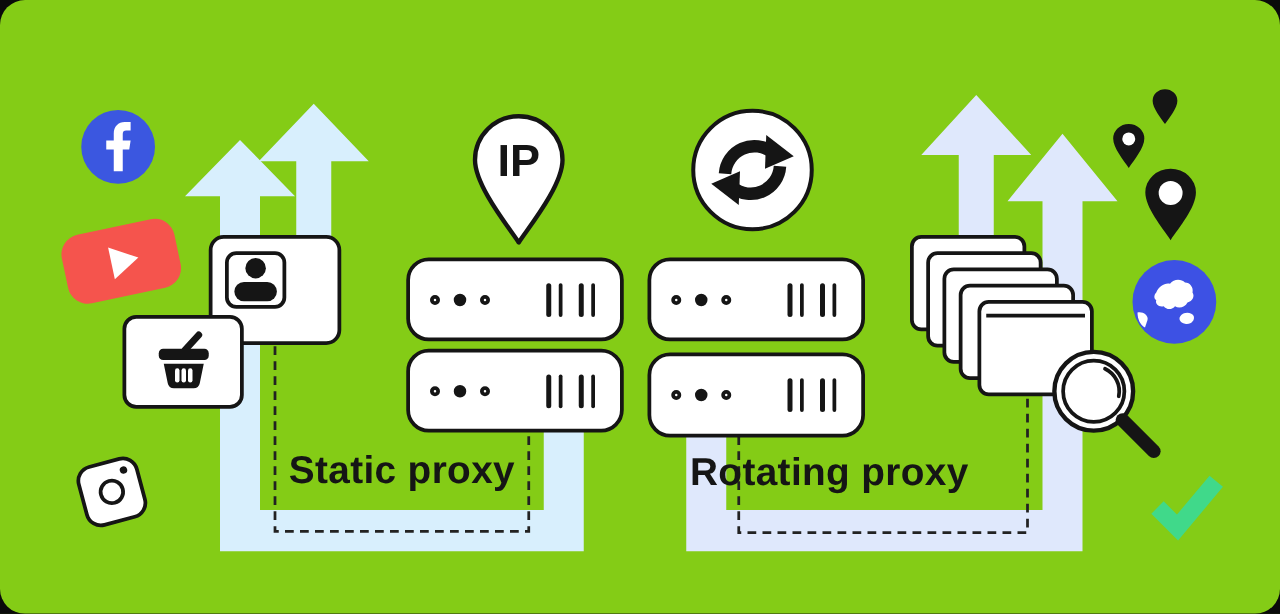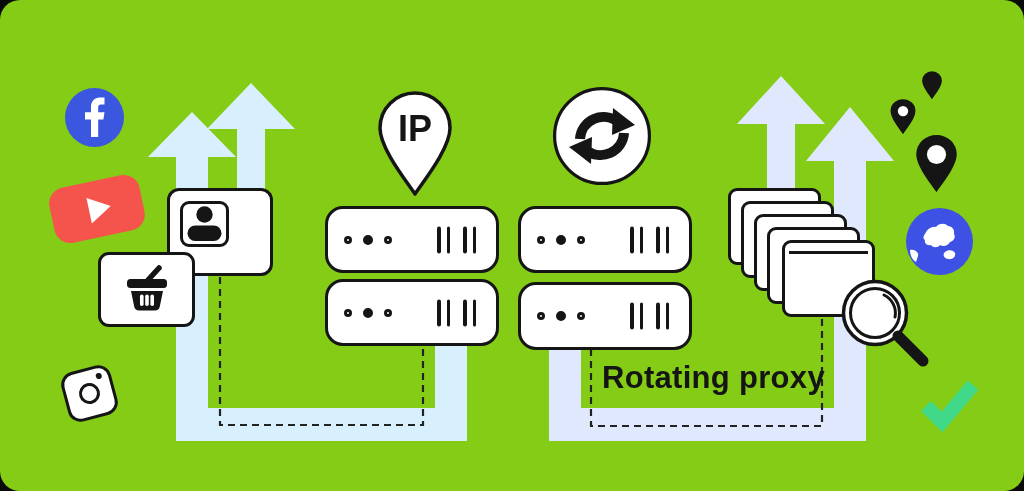--- a/index.html
+++ b/index.html
@@ -158,21 +158,22 @@
         <span class="led"></span>
       </span>
     <span class="vents">
         <span class="vent"></span>
         <span class="vent"></span>
         <span class="vent gap"></span>
         <span class="vent"></span>
       </span>
   </div>
 
-  <div class="proxy-label" style="left:602px;top:361px;width:212px">Rotating proxy</div>
+  <div class="proxy-label" style="left:208px;top:359px;width:227px">Static proxy</div>
+  <div class="proxy-label" style="left:552px;top:361px;width:212px">Rotating proxy</div>
 
   <div class="abs">
     <div class="page" style="left:728px;top:188px"></div>
     <div class="page" style="left:741px;top:201px"></div>
     <div class="page" style="left:754px;top:214px"></div>
     <div class="page" style="left:767px;top:227px"></div>
     <div class="page" style="left:782px;top:240px">
       <div class="page-topline"></div>
     </div>
   </div>

